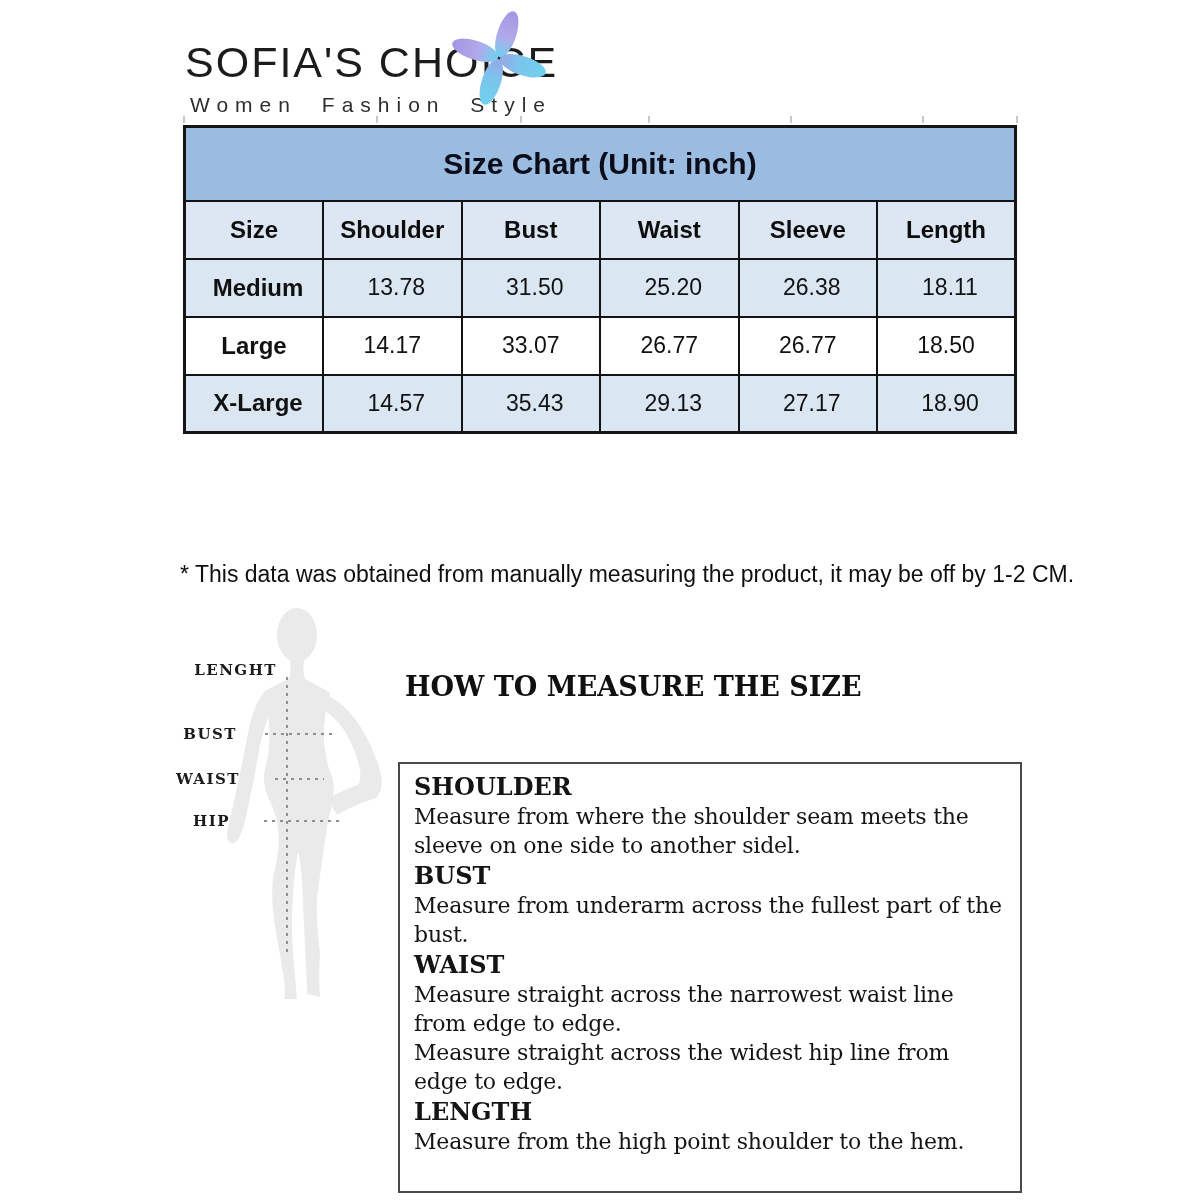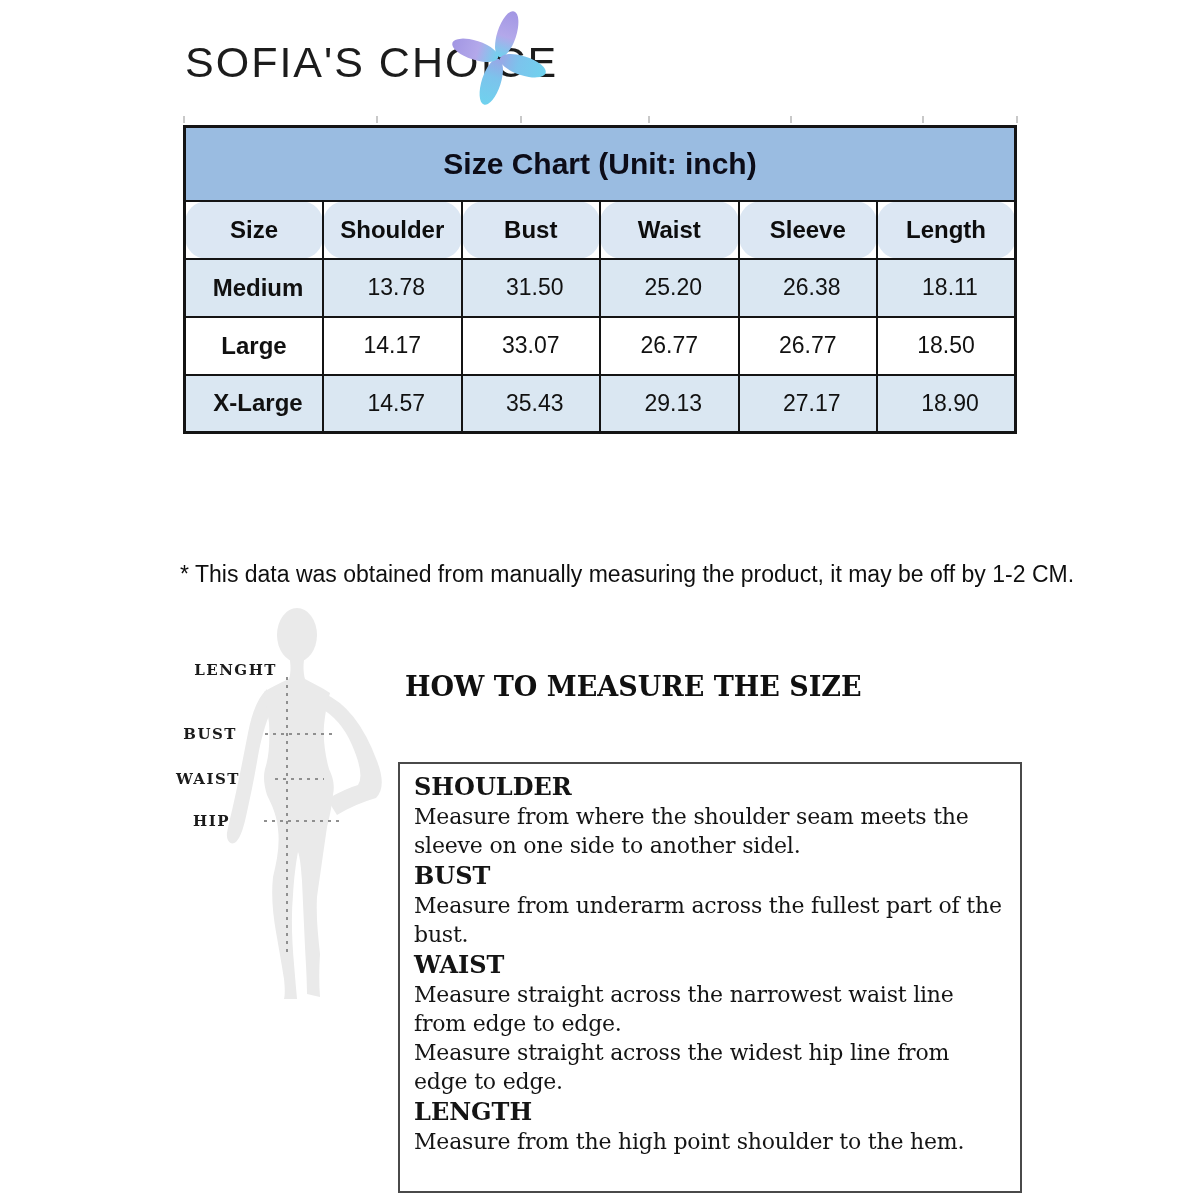--- a/index.html
+++ b/index.html
@@ -57,21 +57,20 @@
     font-size: 30px;
     font-weight: bold;
     color: #0c0c18;
   }
   .col-head {
     background: #dce7f3;
     height: 58px;
     font-size: 24px;
     font-weight: bold;
     color: #0d0d0d;
-    border-radius: 22px;
   }
   .size-table .size-name { font-size: 24px; font-weight: bold; height: 58px; }
   .size-table .val { font-size: 23px; font-weight: normal; height: 58px; }
   tr.alt .size-name, tr.alt .val { background: #dae7f2; padding-left: 8px; }
   tr.plain .size-name, tr.plain .val { background: #ffffff; }
 
   
   .footnote {
     position: absolute; left: 180px; top: 561px;
     width: 900px;
@@ -112,20 +111,21 @@
     color: #141414;
   }
   .guide-label { font-size: 24px; font-weight: bold; line-height: 31px; }
   .guide-text  { font-size: 22px; font-weight: normal; line-height: 29px; letter-spacing: -0.2px; }
 </style>
 </head>
 <body>
 
 <div class="brand">
   <div class="brand-name">SOFIA'S CHOICE</div>
+  <div class="brand-tagline">Women Fashion Style</div>
 </div>
 
 <svg class="flower" width="100" height="104" viewBox="0 0 100 104">
   <defs>
     <linearGradient id="gPurple" x1="0" y1="0" x2="0" y2="1">
       <stop offset="0" stop-color="#a296e3"></stop>
       <stop offset="0.55" stop-color="#b3a8ea"></stop>
       <stop offset="1" stop-color="#6fd2ee"></stop>
     </linearGradient>
     <linearGradient id="gCyan" x1="0" y1="0" x2="0" y2="1">

